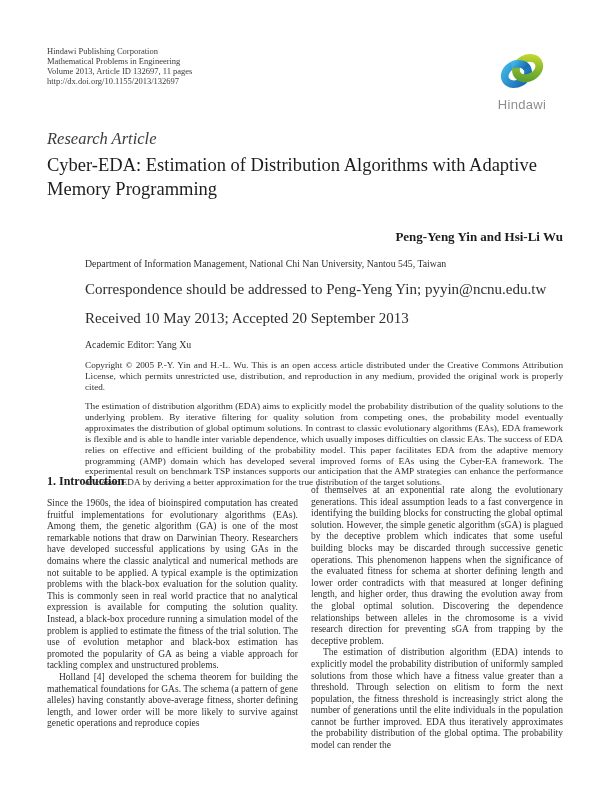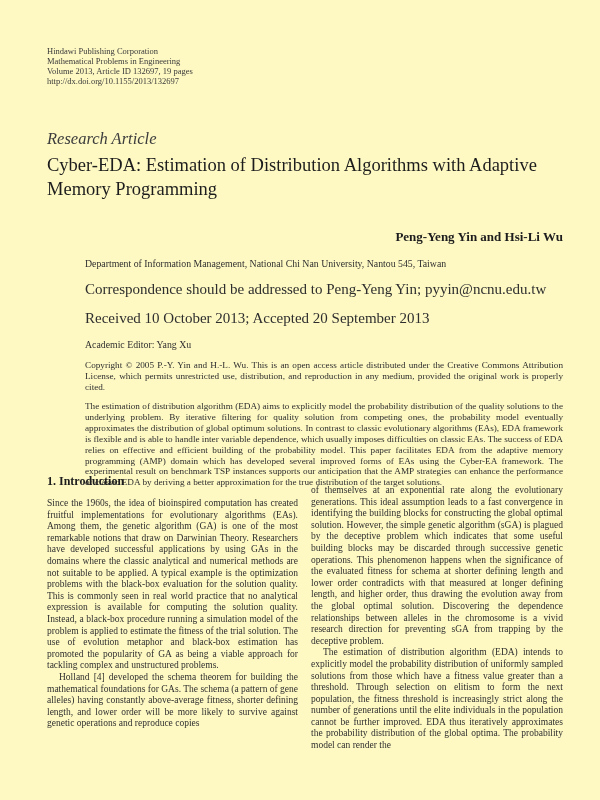--- a/index.html
+++ b/index.html
@@ -1,17 +1,17 @@
 <!DOCTYPE html>
 <html><head>
 <meta charset="utf-8">
 <style>
   html,body{margin:0;padding:0;background:#e8e8e8;}
   .page{
-    position:relative;width:600px;height:800px;background:#fef9c3;
+    position:relative;width:600px;height:800px;background:#ffffff;
     font-family:"Liberation Serif","DejaVu Serif",serif;color:#2e2e2e;
     margin:0 auto;overflow:hidden;
   }
   
   .pub-block{position:absolute;left:47px;top:46px;font-size:8.5px;line-height:10px;color:#3a3a3a;}
   .logo{position:absolute;left:490px;top:48px;width:64px;text-align:center;}
   .logo svg{display:block;margin:0 auto;}
   .wordmark{font-family:"Liberation Sans","DejaVu Sans",sans-serif;font-size:13px;color:#8e8e90;letter-spacing:0.3px;margin-top:1px;}
   
   .article-type{position:absolute;left:47px;top:129px;font-style:italic;font-size:16.5px;color:#3d3d3d;text-align:right;}
@@ -33,33 +33,53 @@
   .col p.indent{text-indent:12px;}
 </style>
 </head>
 <body>
 
 <div class="page">
 
   <div class="pub-block">
     <div>Hindawi Publishing Corporation</div>
     <div>Mathematical Problems in Engineering</div>
-    <div>Volume 2013, Article ID 132697, 19 pages</div>
+    <div>Volume 2013, Article ID 132697, 11 pages</div>
     <div>http://dx.doi.org/10.1155/2013/132697</div>
   </div>
 
+  <div class="logo">
+    <svg width="58" height="48" viewBox="0 0 64 52">
+      <defs>
+        <linearGradient id="gBlue" x1="0" y1="0" x2="0.7" y2="1">
+          <stop offset="0" stop-color="#3fb3e3"></stop>
+          <stop offset="1" stop-color="#1a6db3"></stop>
+        </linearGradient>
+        <linearGradient id="gGreen" x1="1" y1="0" x2="0.2" y2="1">
+          <stop offset="0" stop-color="#c5d92f"></stop>
+          <stop offset="1" stop-color="#5ea12e"></stop>
+        </linearGradient>
+      </defs>
+      <g transform="rotate(-28 32 25)">
+        <ellipse cx="25" cy="25" rx="13.5" ry="10.5" fill="none" stroke="url(#gBlue)" stroke-width="8.5"></ellipse>
+        <ellipse cx="39" cy="25" rx="13.5" ry="10.5" fill="none" stroke="url(#gGreen)" stroke-width="8.5"></ellipse>
+        <path d="M 25 14.5 A 13.5 10.5 0 0 1 38.5 25" fill="none" stroke="url(#gBlue)" stroke-width="8.5"></path>
+      </g>
+    </svg>
+    <div class="wordmark">Hindawi</div>
+  </div>
 
   <div class="article-type">Research Article</div>
   <h1 class="paper-title" style="margin:0;">Cyber-EDA: Estimation of Distribution Algorithms with Adaptive Memory Programming</h1>
 
   <div class="front">
     <p class="authors">Peng-Yeng Yin and Hsi-Li Wu</p>
     <p class="affiliation">Department of Information Management, National Chi Nan University, Nantou 545, Taiwan</p>
     <p class="meta-line">Correspondence should be addressed to Peng-Yeng Yin; pyyin@ncnu.edu.tw</p>
-    <p class="meta-line">Received 10 October 2013; Accepted 20 September 2013</p>
+    <p class="meta-line">Received 10 May 2013; Accepted 20 September 2013</p>
     <p class="editor-line">Academic Editor: Yang Xu</p>
     <p class="copyright">Copyright © 2005 P.-Y. Yin and H.-L. Wu. This is an open access article distributed under the Creative Commons Attribution License, which permits unrestricted use, distribution, and reproduction in any medium, provided the original work is properly cited.</p>
     <p class="abstract">The estimation of distribution algorithm (EDA) aims to explicitly model the probability distribution of the quality solutions to the underlying problem. By iterative filtering for quality solution from competing ones, the probability model eventually approximates the distribution of global optimum solutions. In contrast to classic evolutionary algorithms (EAs), EDA framework is flexible and is able to handle inter variable dependence, which usually imposes difficulties on classic EAs. The success of EDA relies on effective and efficient building of the probability model. This paper facilitates EDA from the adaptive memory programming (AMP) domain which has developed several improved forms of EAs using the Cyber-EA framework. The experimental result on benchmark TSP instances supports our anticipation that the AMP strategies can enhance the performance of classic EDA by deriving a better approximation for the true distribution of the target solutions.</p>
   </div>
 
   <h2 class="sec-heading" style="margin:0;text-align:right;">1. Introduction</h2>
 
   <div class="col col-left">
     <p>Since the 1960s, the idea of bioinspired computation has created fruitful implementations for evolutionary algorithms (EAs). Among them, the genetic algorithm (GA) is one of the most remarkable notions that draw on Darwinian Theory. Researchers have developed successful applications by using GAs in the domains where the classic analytical and numerical methods are not suitable to be applied. A typical example is the optimization problems with the black-box evaluation for the solution quality. This is commonly seen in real world practice that no analytical expression is available for computing the solution quality. Instead, a black-box procedure running a simulation model of the problem is applied to estimate the fitness of the trial solution. The use of evolution metaphor and black-box estimation has promoted the popularity of GA as being a viable approach for tackling complex and unstructured problems.</p>
     <p class="indent">Holland [4] developed the schema theorem for building the mathematical foundations for GAs. The schema (a pattern of gene alleles) having constantly above-average fitness, shorter defining length, and lower order will be more likely to survive against genetic operations and reproduce copies</p>

